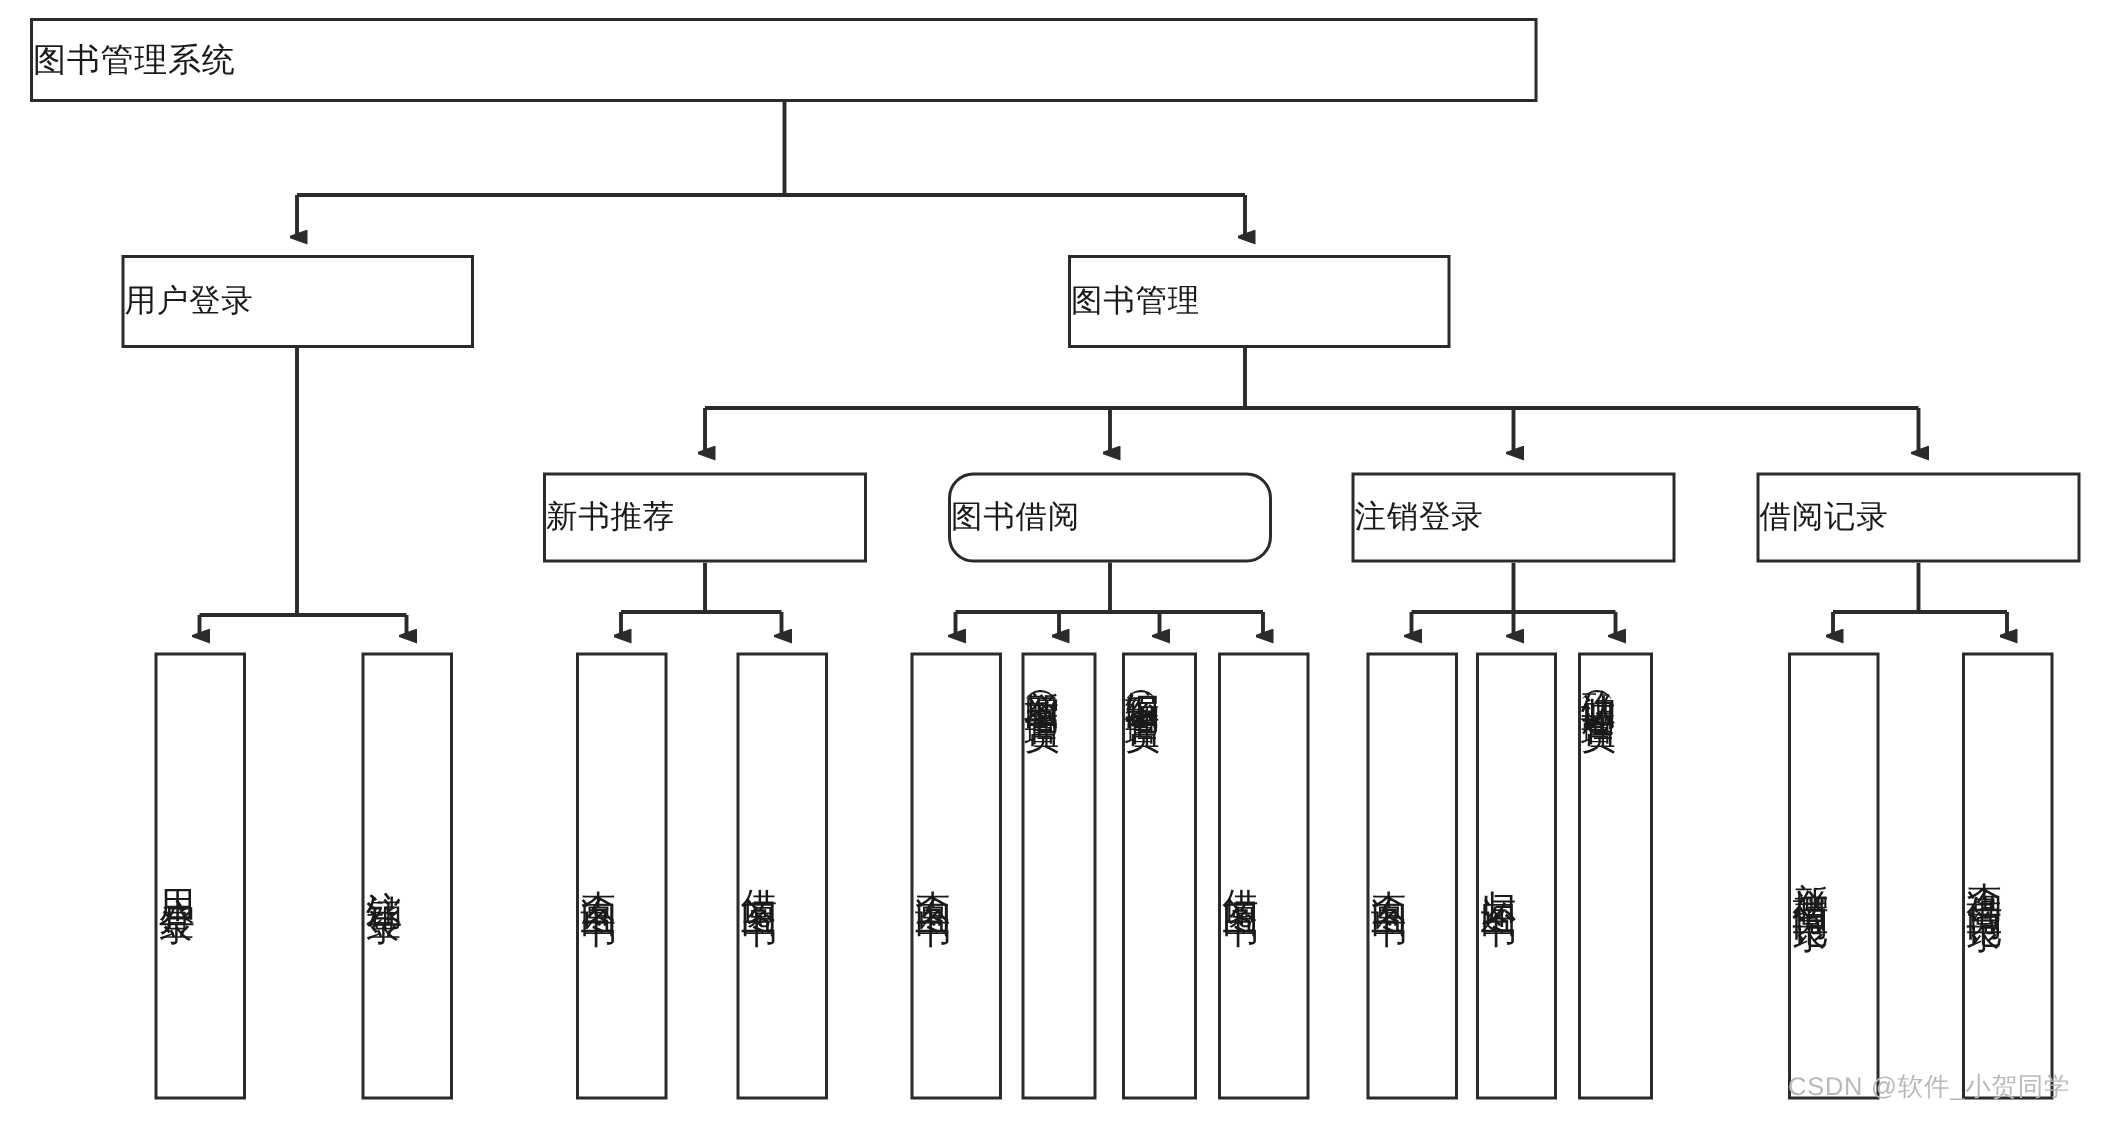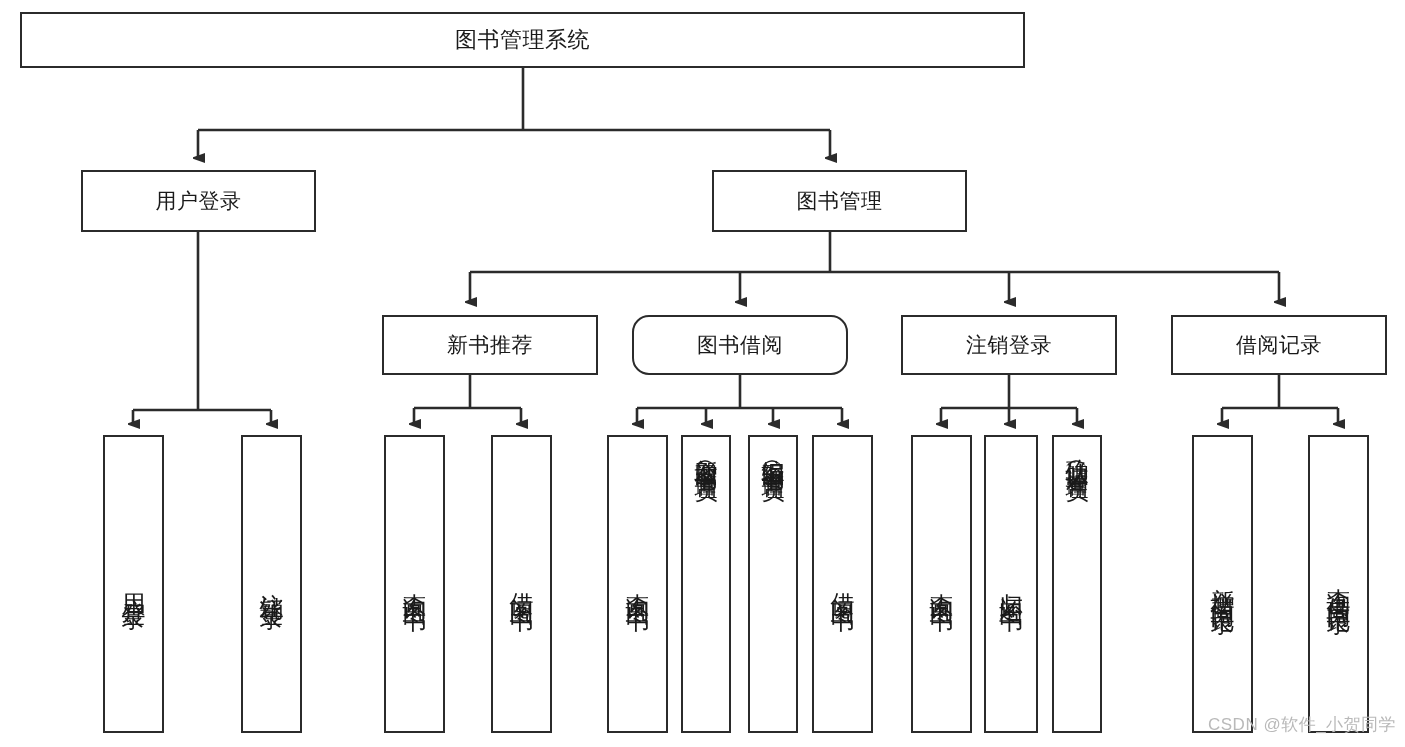--- a/index.html
+++ b/index.html
@@ -25,21 +25,21 @@
     height: 747px;
     pointer-events: none;
   }
   .node {
     position: absolute;
     box-sizing: border-box;
     border: 2.4px solid #2b2b2b;
     background: #ffffff;
     display: flex;
     align-items: center;
-    justify-content: center;
+    justify-content: flex-start;
     color: #1a1a1a;
     z-index: 2;
   }
   .node .lbl {
     display: block;
     text-align: center;
     line-height: 1.16;
     white-space: pre;
   }
   
@@ -69,21 +69,20 @@
   .node.v.top-align {
     align-items: flex-start;
   }
   .watermark {
     position: absolute;
     color: #b9b9b9;
     font-size: 17px;
     letter-spacing: 0.5px;
     white-space: nowrap;
     z-index: 5;
-    padding-left: 16px;
   }
 </style>
 </head>
 <body>
 
 <div id="canvas">
 
   <svg id="edges" viewBox="0 0 1405 747" width="1405" height="747">
     <defs>
       <marker id="arrow" markerWidth="12" markerHeight="12" refX="5" refY="7" orient="auto" markerUnits="userSpaceOnUse">
@@ -138,21 +137,21 @@
     <span class="lbl">图书管理系统</span>
   </div>
 
   <div class="node h" style="left:81px; top:170px; width:235px; height:62px;">
     <span class="lbl">用户登录</span>
   </div>
   <div class="node h" style="left:712px; top:170px; width:255px; height:62px;">
     <span class="lbl">图书管理</span>
   </div>
 
-  <div class="node h" style="left:362px; top:315px; width:216px; height:60px;margin-left:20px;">
+  <div class="node h" style="left:362px; top:315px; width:216px; height:60px;">
     <span class="lbl">新书推荐</span>
   </div>
   <div class="node h" style="left:632px; top:315px; width:216px; height:60px;border-radius:17px;">
     <span class="lbl">图书借阅</span>
   </div>
   <div class="node h" style="left:901px; top:315px; width:216px; height:60px;">
     <span class="lbl">注销登录</span>
   </div>
   <div class="node h" style="left:1171px; top:315px; width:216px; height:60px;">
     <span class="lbl">借阅记录</span>

